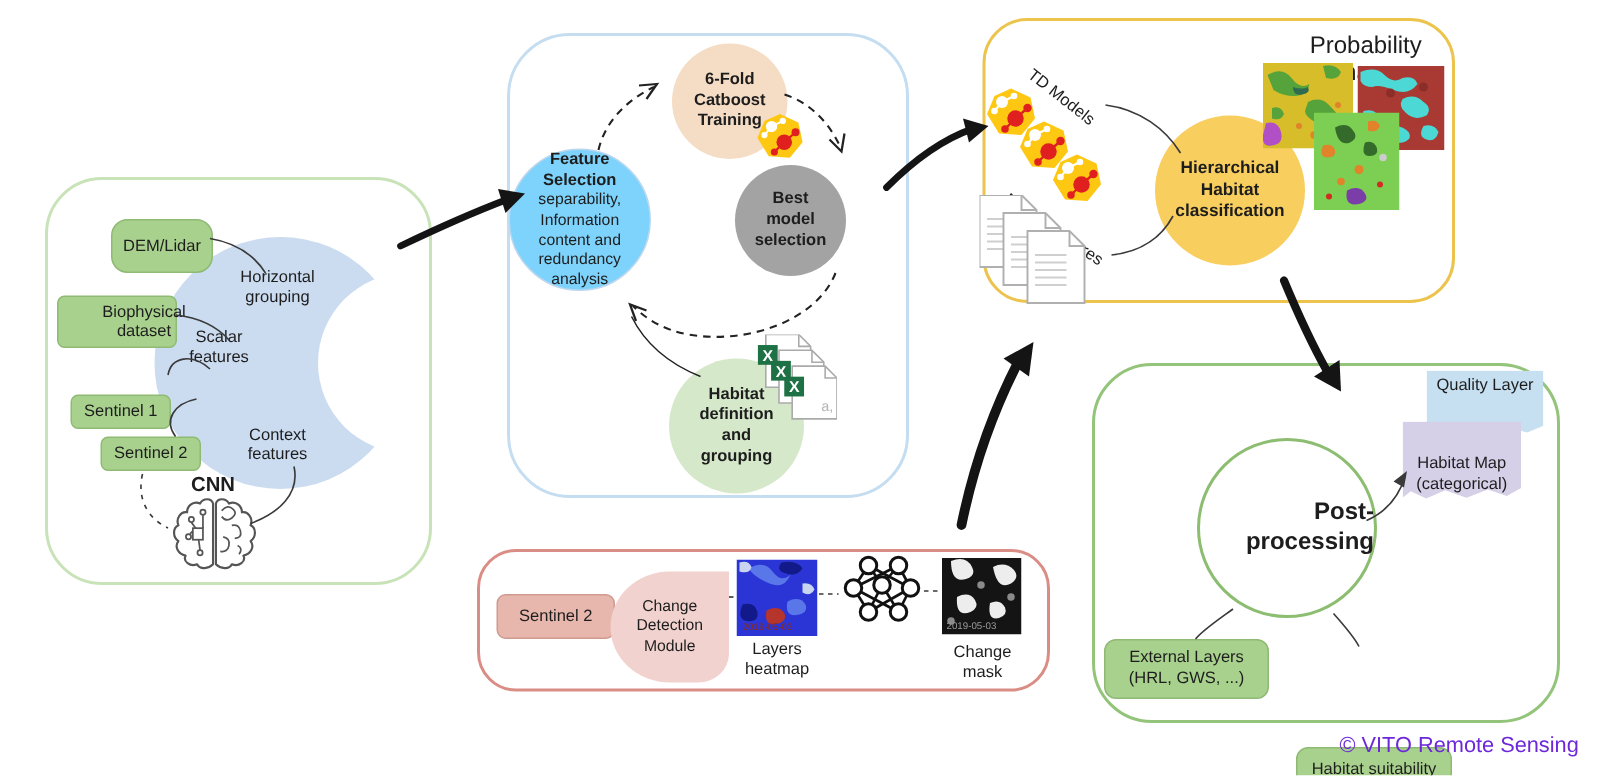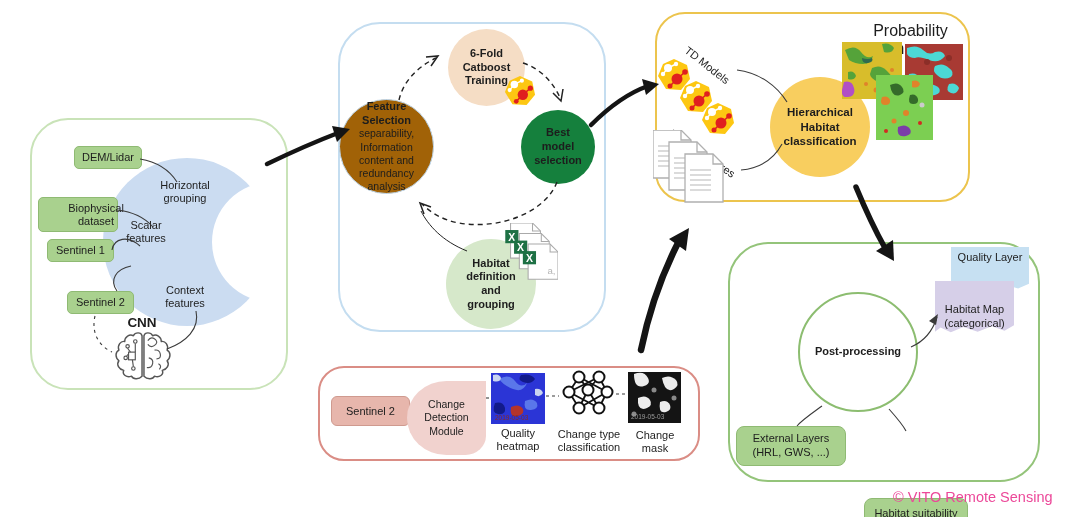--- a/index.html
+++ b/index.html
@@ -14,23 +14,23 @@
   .crescent-main{position:absolute;left:71px;top:38px;width:168px;height:168px;border-radius:50%;background:#cbdcf1;}
   .crescent-bite{position:absolute;left:180px;top:62px;width:120px;height:120px;border-radius:50%;background:#fff;}
   .chip{position:absolute;background:#a9d18e;border:1px solid #8fba73;border-radius:5px;
         display:flex;align-items:center;justify-content:center;text-align:center;
         font-size:11px;line-height:1.15;padding:2px 4px;box-sizing:border-box;z-index:3;}
   .flabel{position:absolute;font-size:11px;line-height:1.2;text-align:center;z-index:3;}
   .circle{position:absolute;border-radius:50%;display:flex;flex-direction:column;align-items:center;
           justify-content:center;text-align:center;box-sizing:border-box;z-index:2;line-height:1.25;}
   .circle .t{font-weight:bold;font-size:11px;}
   .circle .s{font-size:10.5px;}
-  #fs-circle{left:339px;top:99px;width:95px;height:95px;background:#a16207;border:1.5px solid #bdd7ee;padding:4px;}
+  #fs-circle{left:339px;top:99px;width:95px;height:95px;background:#7dd3fc;border:1.5px solid #bdd7ee;padding:4px;}
   #cb-circle{left:448px;top:29px;width:77px;height:77px;background:#f5ddc5;padding:8px;}
-  #bm-circle{left:521px;top:110px;width:74px;height:74px;background:#15803d;padding:8px;}
+  #bm-circle{left:490px;top:110px;width:74px;height:74px;background:#a3a3a3;padding:8px;}
   #hd-circle{left:446px;top:239px;width:90px;height:90px;background:#d6e8ca;padding:10px;}
   #hh-circle{left:770px;top:77px;width:100px;height:100px;background:#f8ce5f;padding:10px;font-size:11.5px;align-items:flex-end;}
   #pp-circle{left:798px;top:292px;width:120px;height:120px;background:#fff;border:2px solid #8cbd70;font-size:12px;}
   .rot-label{position:absolute;font-size:11px;white-space:nowrap;transform-origin:0 0;z-index:3;}
   #td-label{left:690px;top:44px;transform:rotate(38deg);}
   #mf-label{left:674px;top:127px;transform:rotate(34deg);}
   .icon{position:absolute;z-index:3;}
   .layer{position:absolute;font-size:11px;line-height:1.25;text-align:center;box-sizing:border-box;z-index:3;}
   #quality-layer{left:951px;top:247px;width:78px;height:46px;background:#c6e0f2;padding-top:4px;
      clip-path:polygon(0 0,100% 0,100% 80%,86% 90%,70% 82%,52% 92%,34% 83%,18% 93%,6% 85%,0 93%);}
@@ -41,39 +41,39 @@
         font-size:11px;line-height:1.25;padding:3px 6px;box-sizing:border-box;z-index:3;}
   #ext-chip{left:736px;top:426px;width:110px;height:40px;}
   #suit-chip{left:864px;top:450px;width:104px;height:46px;margin-top:48px;}
   #s2chip{position:absolute;left:331px;top:396px;width:77px;height:28px;background:#e7b6ac;border:1px solid #cf9a8f;
         border-radius:6px;display:flex;align-items:center;justify-content:center;font-size:11px;z-index:3;}
   #cdm{position:absolute;left:407px;top:381px;width:79px;height:74px;background:#f1d2ce;
         border-radius:50% 0 26% 50%;display:flex;align-items:center;justify-content:center;
         text-align:center;font-size:10.5px;line-height:1.3;z-index:3;}
   #cnn-label{position:absolute;left:118px;top:315px;width:48px;text-align:center;font-weight:bold;font-size:13.5px;z-index:3;}
   #prob-label{position:absolute;left:858px;top:22px;width:105px;text-align:center;font-size:16px;z-index:3;}
-  #copyright{position:absolute;left:893px;top:489px;font-size:14.5px;color:#ec4899;z-index:3;}
+  #copyright{position:absolute;left:893px;top:489px;font-size:14.5px;color:#6d28d9;z-index:3;}
   #connectors{position:absolute;left:0;top:0;z-index:5;pointer-events:none;}
 </style>
 </head>
 <body>
 
 <div id="canvas">
 
   <div class="box" id="inputs-box">
     <div class="crescent-main"></div>
     <div class="crescent-bite"></div>
   </div>
-  <div class="chip" style="left:74px;top:146px;width:68px;height:23px;">
+  <div class="chip" style="left:74px;top:146px;width:68px;height:36px;border-radius:11px;">
       <span>DEM/Lidar</span>
     </div>
   <div class="chip" style="left:38px;top:197px;width:80px;height:35px;padding-left:40px;">
       <span>Biophysical dataset</span>
     </div>
-  <div class="chip" style="left:47px;top:239px;width:67px;height:23px;">
+  <div class="chip" style="left:47px;top:263px;width:67px;height:23px;">
       <span>Sentinel 1</span>
     </div>
   <div class="chip" style="left:67px;top:291px;width:67px;height:23px;">
       <span>Sentinel 2</span>
     </div>
   <div class="flabel" style="left:148px;top:179px;width:74px;">Horizontal grouping</div>
   <div class="flabel" style="left:113px;top:219px;width:66px;">Scalar features</div>
   <div class="flabel" style="left:152px;top:284px;width:66px;">Context features</div>
   <div id="cnn-label">CNN</div>
   <svg class="icon" style="left:112px;top:329px;" width="62" height="52" viewBox="0 0 64 54">
@@ -276,21 +276,21 @@
         <circle cx="44" cy="48" r="2"></circle>
         <circle cx="10" cy="56" r="2"></circle>
       </g>
     <g fill="#cccccc">
         <circle cx="46" cy="30" r="2.5"></circle>
       </g>
   </svg>
 
   <div class="box" id="postproc-box"></div>
   <div class="circle" id="pp-circle">
-    <span class="t" style="font-size:11px;">Post-processing</span>
+    <span class="t" style="font-size:16px;text-align:right;">Post-processing</span>
   </div>
   <div class="layer" id="quality-layer"><span>Quality Layer</span></div>
   <div class="layer" id="habitat-map-layer"><span>Habitat Map (categorical)</span></div>
   <div class="gchip" id="ext-chip">
       <span>External Layers (HRL, GWS, ...)</span>
     </div>
   <div class="gchip" id="suit-chip">
       <span>Habitat suitability layer (Maxent)</span>
     </div>
 
@@ -311,37 +311,36 @@
         <path d="M30,2 q10,-2 14,4 q-4,6 -12,3 q-6,-2 -2,-7 z"></path>
         <path d="M4,30 q8,-2 10,5 q1,7 -7,6 q-7,-1 -3,-11 z"></path>
       </g>
     <g fill="#c9d4f0">
         <path d="M2,2 q6,-2 8,3 q-1,5 -8,3 z"></path>
         <path d="M44,16 q6,-1 8,4 q-3,5 -8,2 z"></path>
       </g>
     <path d="M20,34 q8,-4 12,2 q2,5 -5,7 q-9,2 -7,-9 z" fill="#b5342b"></path>
     <text x="4" y="47" font-size="6.5" fill="#8a2a22" font-family="Liberation Sans, sans-serif">2019-05-03</text>
   </svg>
-  <div class="flabel" style="left:482px;top:427px;width:72px;">Quality heatmap</div>
+  <div class="flabel" style="left:482px;top:427px;width:72px;">Layers heatmap</div>
   <svg class="icon" style="left:559px;top:370px;" width="58" height="54" viewBox="0 0 58 54">
     <g stroke="#111" stroke-width="1.8">
       <path d="M20,7 L10,22 M20,7 L29,20 M20,7 L48,22 M40,7 L29,20 M40,7 L48,22 M40,7 L10,22"></path>
       <path d="M10,22 L20,38 M10,22 L40,38 M29,20 L20,38 M29,20 L40,38 M48,22 L40,38 M48,22 L20,38"></path>
     </g>
     <g fill="#fff" stroke="#111" stroke-width="2">
       <circle cx="20" cy="7" r="5.5"></circle>
         <circle cx="40" cy="7" r="5.5"></circle>
       <circle cx="10" cy="22" r="5.5"></circle>
         <circle cx="29" cy="20" r="5.5"></circle>
         <circle cx="48" cy="22" r="5.5"></circle>
       <circle cx="20" cy="38" r="5.5"></circle>
         <circle cx="40" cy="38" r="5.5"></circle>
     </g>
   </svg>
-  <div class="flabel" style="left:546px;top:428px;width:86px;">Change type classification</div>
   <svg class="icon" style="left:628px;top:372px;" width="53" height="51" viewBox="0 0 53 51">
     <rect width="53" height="51" fill="#141414"></rect>
     <g fill="#ededed">
       <path d="M6,2 q10,-4 14,4 q3,6 -4,8 q-10,3 -10,-12 z"></path>
       <path d="M34,6 q8,-4 14,2 q4,5 -2,9 q-9,5 -12,-11 z"></path>
       <path d="M10,26 q8,-4 12,2 q3,5 -3,8 q-10,4 -9,-10 z"></path>
       <path d="M32,30 q7,-3 10,3 q2,5 -4,7 q-8,2 -6,-10 z"></path>
     </g>
     <g fill="#8a8a8a">
         <circle cx="26" cy="18" r="2.5"></circle>

